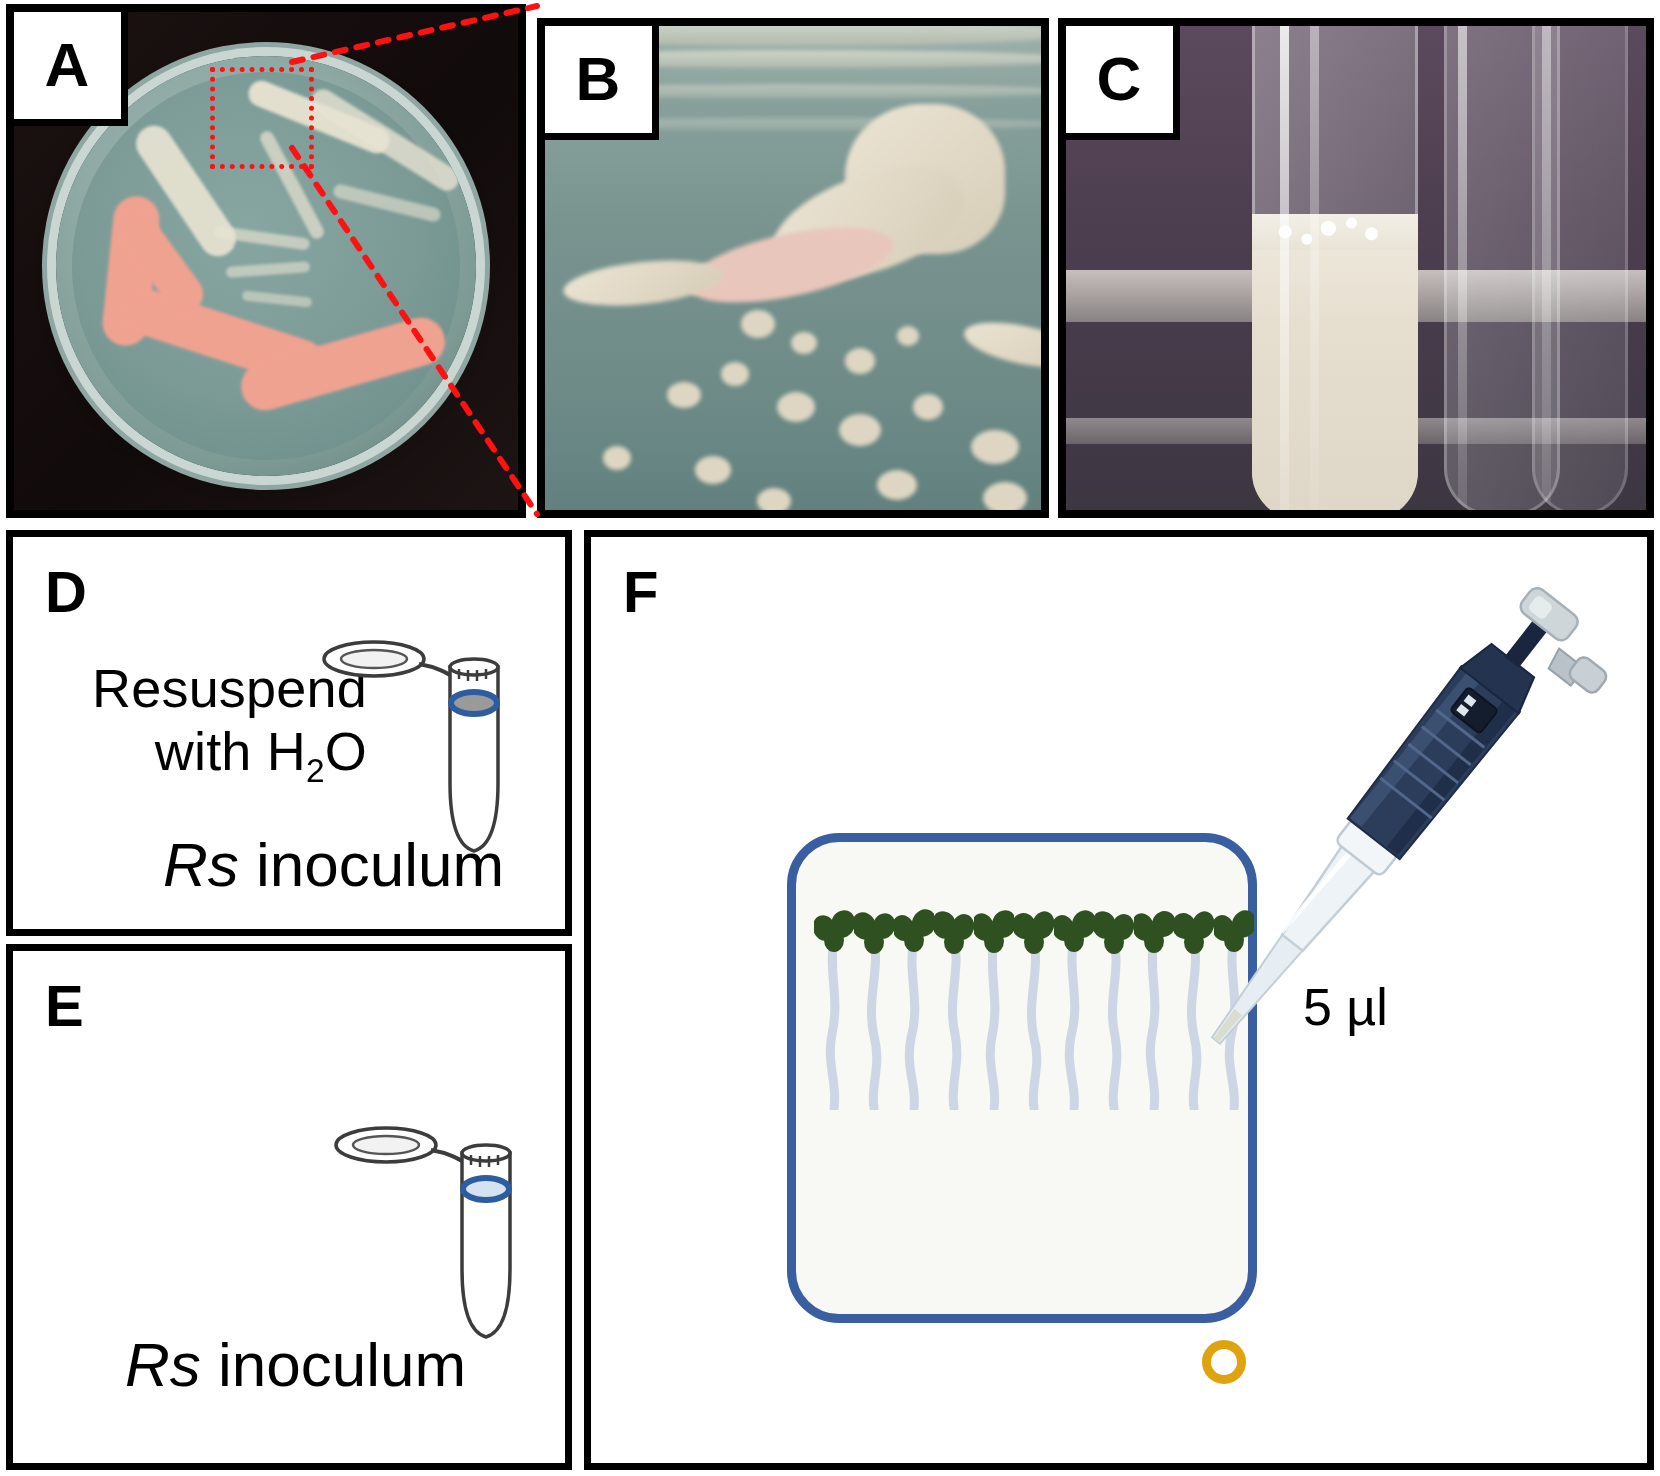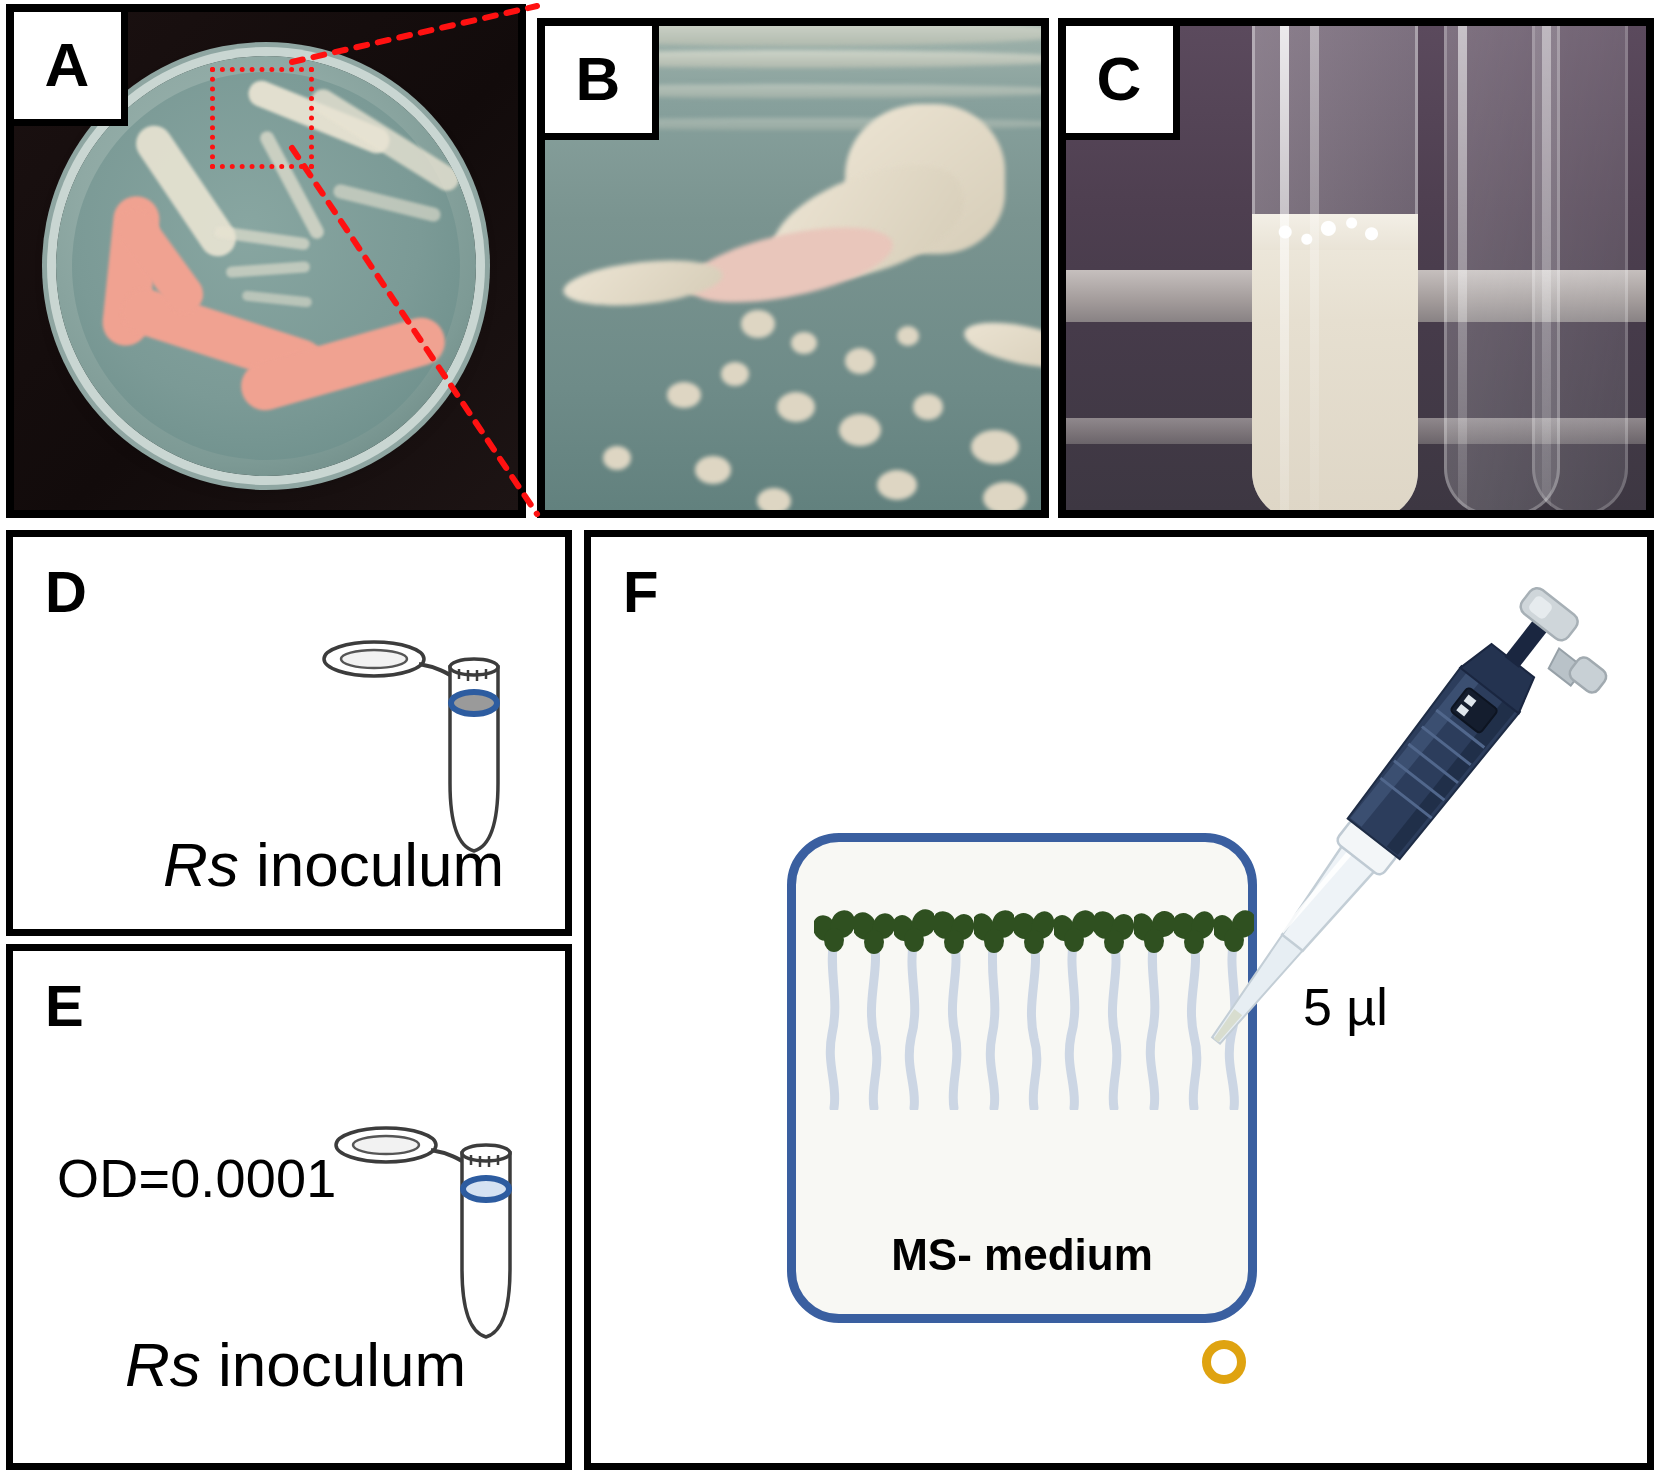--- a/index.html
+++ b/index.html
@@ -204,20 +204,24 @@
     <div class="tube" style="left:466px;top:-10px;width:96px;height:500px;opacity:.6;">
       <div class="tube-high" style="left:10px;"></div>
     </div>
 
     <div class="tag tag-photo">C</div>
   </div>
 
   <div class="panel" id="panelD">
     <div class="tag tag-plain">D</div>
 
+    <div class="d-text" id="dText">
+      <div>Resuspend</div>
+      <div><span>with H</span><sub>2</sub><span>O</span></div>
+    </div>
 
     <div class="ep-tube" style="left:306px;top:96px;">
       <svg width="206" height="240" viewBox="0 0 206 240">
 
         <ellipse cx="55" cy="26" rx="50" ry="17" fill="#fff" stroke="#3c3c3c" stroke-width="3.5"></ellipse>
         <ellipse cx="55" cy="26" rx="33" ry="9" fill="#f2f2f2" stroke="#555" stroke-width="2.5"></ellipse>
         <path d="M100 31 C118 34 128 40 138 46" fill="none" stroke="#3c3c3c" stroke-width="4"></path>
 
         <path d="M131 34 L131 150 C131 196 141 214 155 218 C169 214 179 196 179 150 L179 34 Z" fill="#ffffff" stroke="#3c3c3c" stroke-width="3.5"></path>
 
@@ -231,21 +235,20 @@
         <ellipse cx="155" cy="70" rx="23" ry="11" fill="#9a9a9a" stroke="#2d5ca0" stroke-width="6"></ellipse>
       </svg>
     </div>
 
     <div class="caption" id="dCap"><span class="ital">Rs</span><span> inoculum</span></div>
   </div>
 
   <div class="panel" id="panelE">
     <div class="tag tag-plain">E</div>
 
-    <div class="d-text" id="eText">OD=0.0001</div>
 
     <div class="ep-tube" style="left:318px;top:168px;">
       <svg width="206" height="240" viewBox="0 0 206 240">
         <ellipse cx="55" cy="26" rx="50" ry="17" fill="#fff" stroke="#3c3c3c" stroke-width="3.5"></ellipse>
         <ellipse cx="55" cy="26" rx="33" ry="9" fill="#f2f2f2" stroke="#555" stroke-width="2.5"></ellipse>
         <path d="M100 31 C118 34 128 40 138 46" fill="none" stroke="#3c3c3c" stroke-width="4"></path>
         <path d="M131 34 L131 150 C131 196 141 214 155 218 C169 214 179 196 179 150 L179 34 Z" fill="#ffffff" stroke="#3c3c3c" stroke-width="3.5"></path>
         <ellipse cx="155" cy="34" rx="24" ry="8" fill="#fff" stroke="#3c3c3c" stroke-width="3.5"></ellipse>
         <line x1="140" y1="36" x2="140" y2="46" stroke="#3c3c3c" stroke-width="2.5"></line>
         <line x1="149" y1="37" x2="149" y2="48" stroke="#3c3c3c" stroke-width="2.5"></line>
@@ -349,21 +352,20 @@
               <path d="M20 36 C13 70 27 98 17 134 C11 164 23 184 20 206" fill="none" stroke="#ccd6e4" stroke-width="9" stroke-linecap="round"></path>
               <ellipse cx="9" cy="26" rx="11" ry="13" fill="#2f5020" transform="rotate(-16 9 26)"></ellipse>
               <ellipse cx="30" cy="22" rx="12" ry="14" fill="#2f5020" transform="rotate(22 30 22)"></ellipse>
               <ellipse cx="20" cy="38" rx="10" ry="12" fill="#2f5020"></ellipse>
             </svg>
           </div>
       </div>
 
       <div class="spot-ring"></div>
 
-      <div class="ms-label">MS- medium</div>
     </div>
 
     <div class="pipette">
       <svg width="470" height="560" viewBox="0 0 470 560">
         <g transform="rotate(38 235 280)">
 
           <path d="M222 430 L248 430 L240 556 L230 556 Z" fill="#e7eef3" stroke="#c3ced6" stroke-width="2"></path>
           <path d="M230 520 L240 520 L238 556 L232 556 Z" fill="#d8ddcf"></path>
           <path d="M214 318 L256 318 L248 432 L222 432 Z" fill="#eef3f7" stroke="#c3ced6" stroke-width="2.5"></path>
           <path d="M222 322 L228 322 L222 430 L218 430 Z" fill="#ffffff" opacity=".85"></path>

